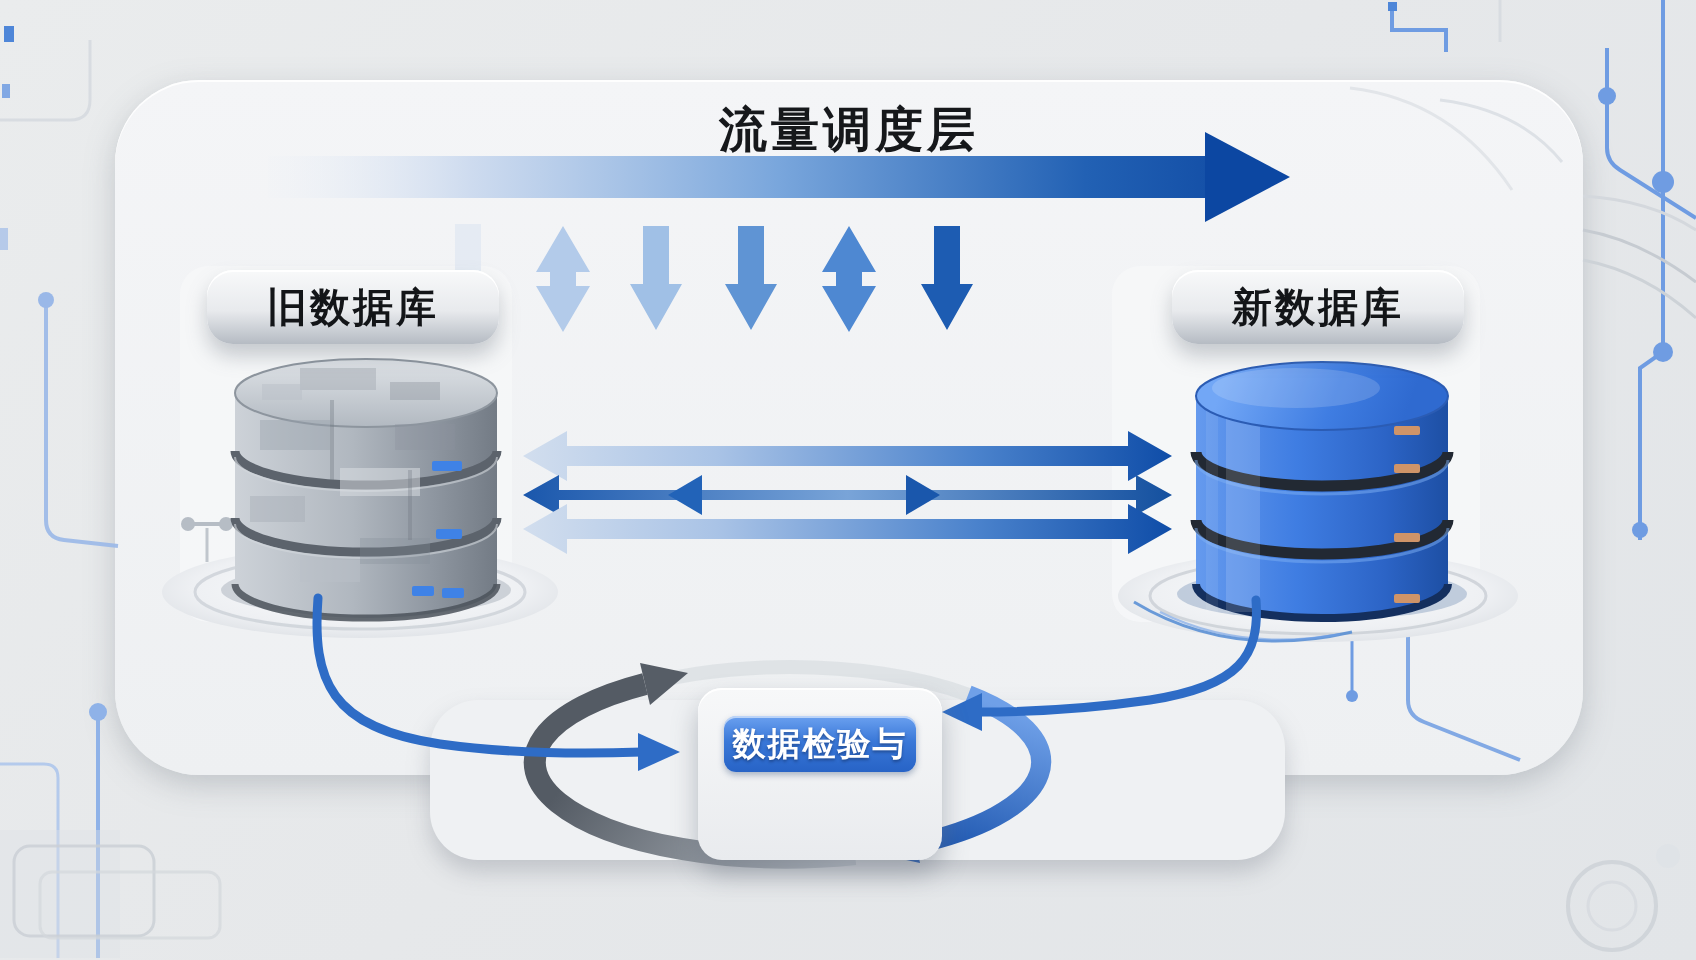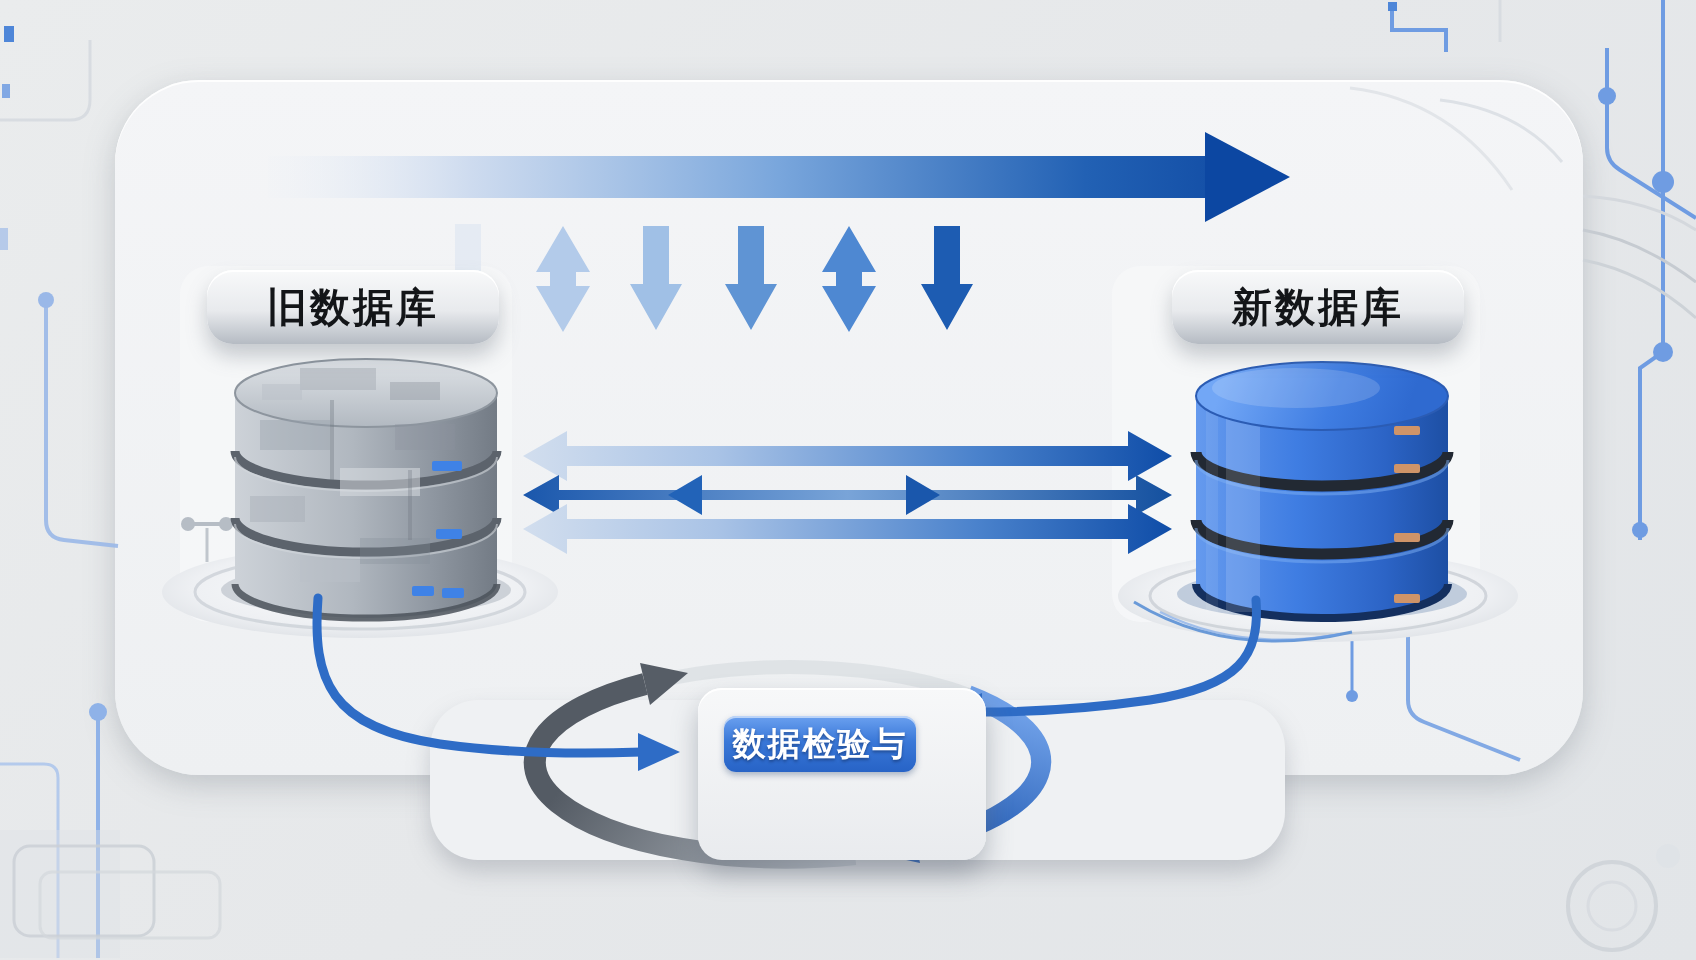--- a/index.html
+++ b/index.html
@@ -14,21 +14,21 @@
   svg.gfx{position:absolute;left:0;top:0;}
   .title{position:absolute;left:115px;top:98px;width:1468px;text-align:center;
          font-size:48px;font-weight:bold;color:#16181b;letter-spacing:4px;}
   .dbpanel{position:absolute;top:270px;width:292px;height:74px;border-radius:26px;
         background:linear-gradient(180deg,#f8f9fa 0%,#e8eaed 55%,#b5bbc3 100%);
         box-shadow:0 12px 20px rgba(110,118,128,.35), inset 0 2px 0 #fff;
         display:flex;align-items:center;justify-content:center;
         font-size:40px;font-weight:bold;color:#131518;letter-spacing:3px;}
   .dbpanel.left{left:207px;}
   .dbpanel.right{left:1172px;}
-  .syncbox{position:absolute;left:698px;top:688px;width:288px;height:172px;border-radius:24px;
+  .syncbox{position:absolute;left:698px;top:688px;width:244px;height:172px;border-radius:24px;
         background:linear-gradient(180deg,#f7f8f9 0%,#e9ebee 100%);
         box-shadow:0 14px 26px rgba(108,118,130,.45), inset 0 2px 0 #fff;}
   .syncbtn{position:absolute;left:26px;width:192px;height:56px;border-radius:12px;
         background:linear-gradient(180deg,#6ba1f0 0%,#3a78d8 45%,#2763c6 100%);
         box-shadow:inset 0 2px 0 rgba(255,255,255,.55), 0 3px 6px rgba(30,60,110,.35);
         display:flex;align-items:center;justify-content:center;color:#fff;
         font-size:33px;font-weight:bold;letter-spacing:2px;
         text-shadow:0 2px 3px rgba(10,30,70,.45);}
   .b1{top:28px;} .b2{top:94px;}
 </style>
@@ -243,20 +243,21 @@
     </g>
 
     <g fill="none">
       <path d="M318,598 C312,680 330,728 440,744 C520,755 590,754 642,752" stroke="#2e6cc6" stroke-width="9" stroke-linecap="round"></path>
       <polygon points="680,752 638,733 638,771" fill="#2e6cc6"></polygon>
       <path d="M1256,600 C1260,656 1240,686 1150,700 C1080,710 1020,712 980,712" stroke="#2e6cc6" stroke-width="9" stroke-linecap="round"></path>
       <polygon points="942,712 982,693 982,731" fill="#2e6cc6"></polygon>
     </g>
   </svg>
 
+  <div class="title">流量调度层</div>
 
   <div class="dbpanel right">
     <span>新数据库</span>
   </div>
 
   <div class="dbpanel left">
     <span>旧数据库</span>
   </div>
 
   <div class="syncbox">

